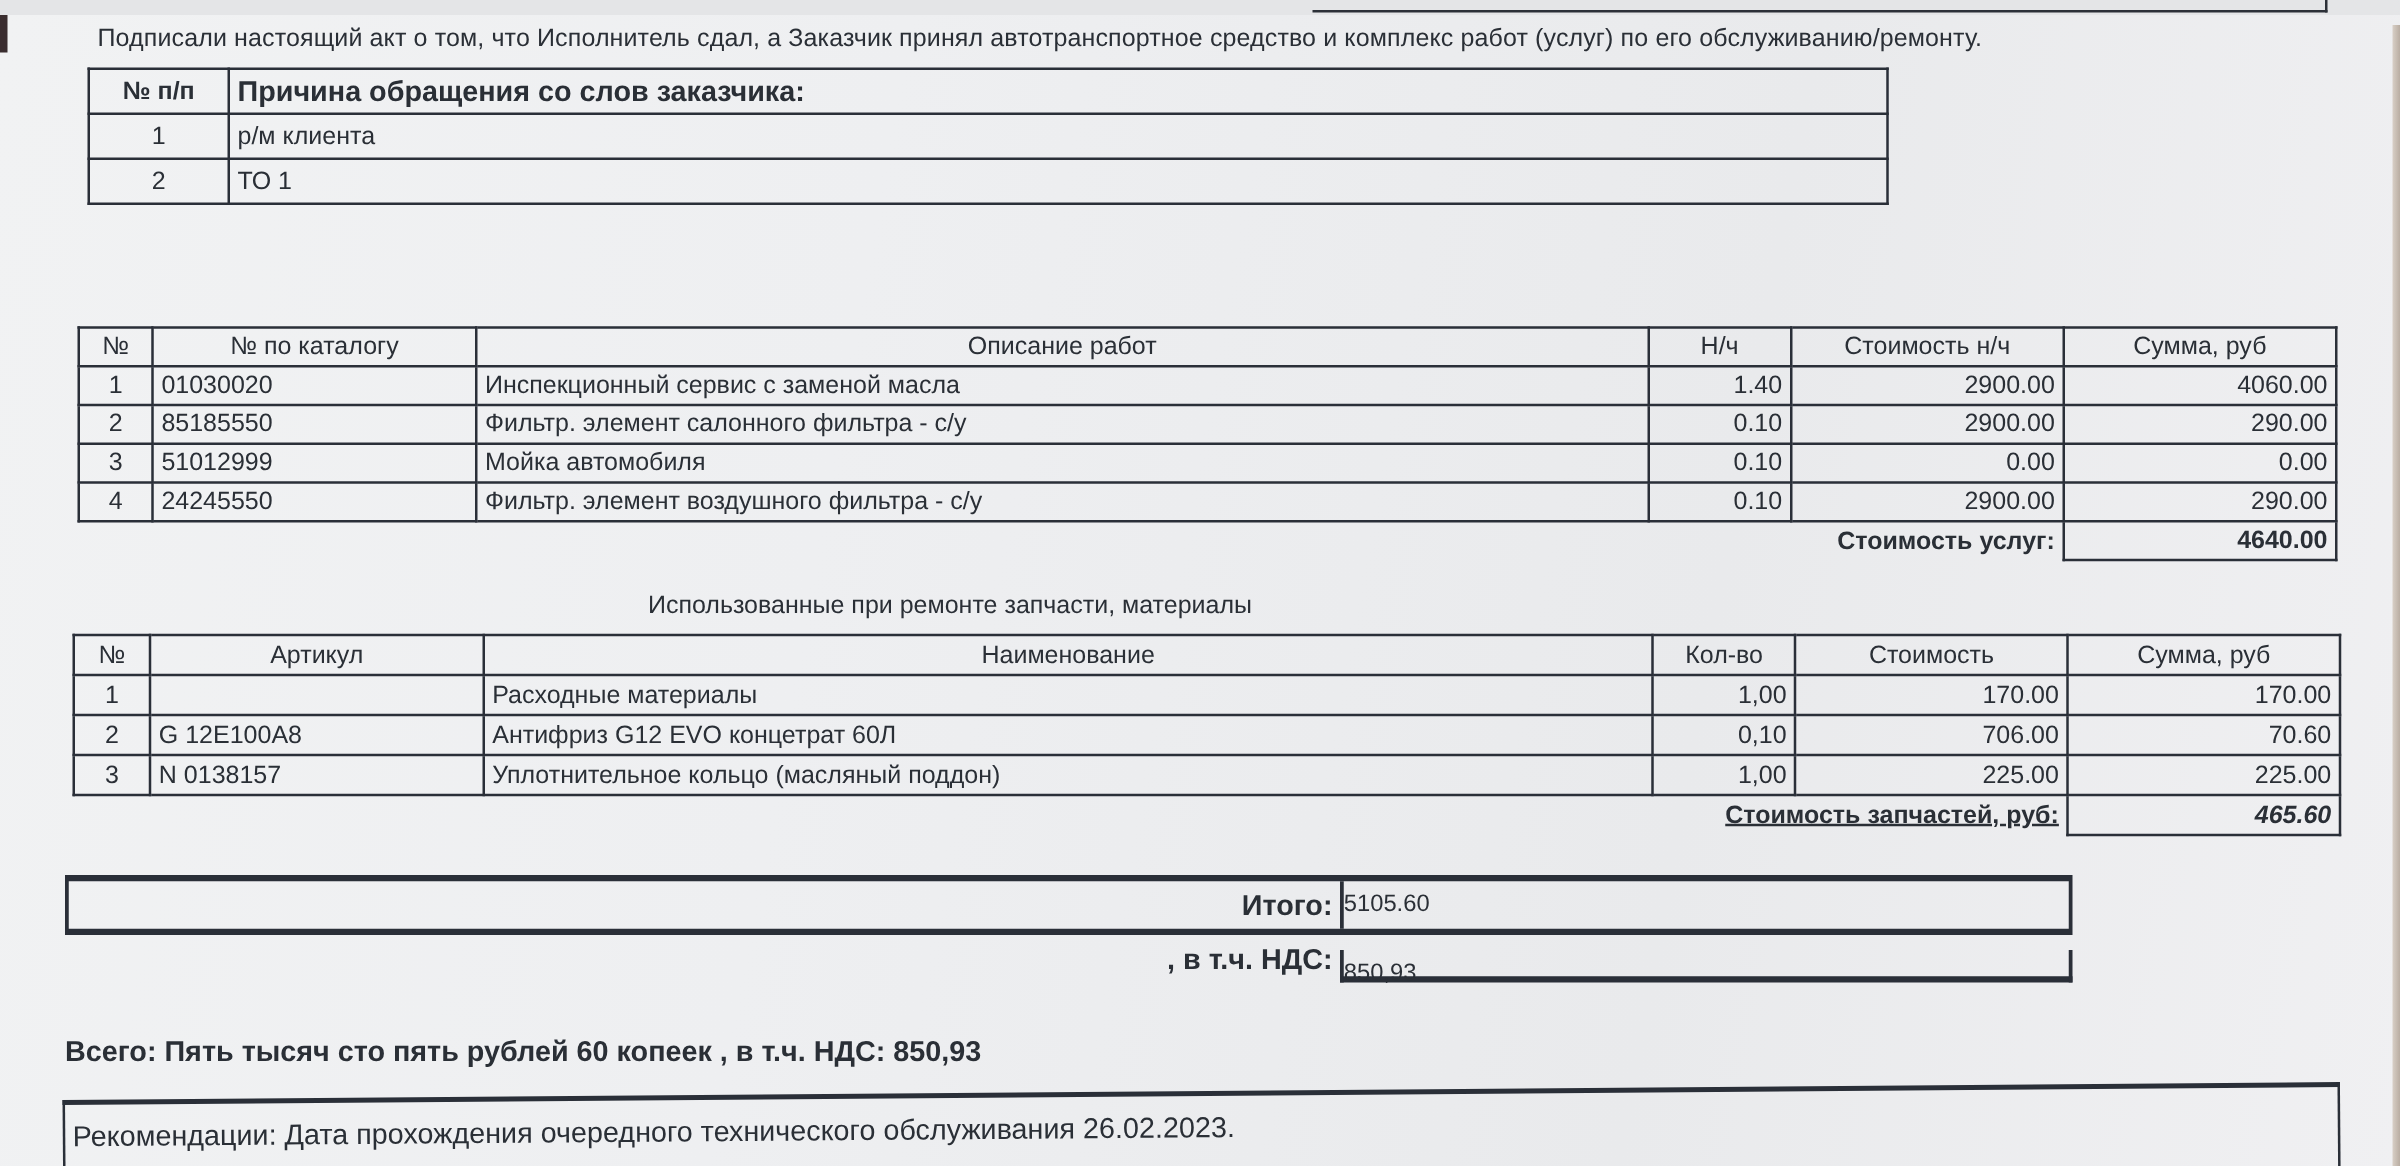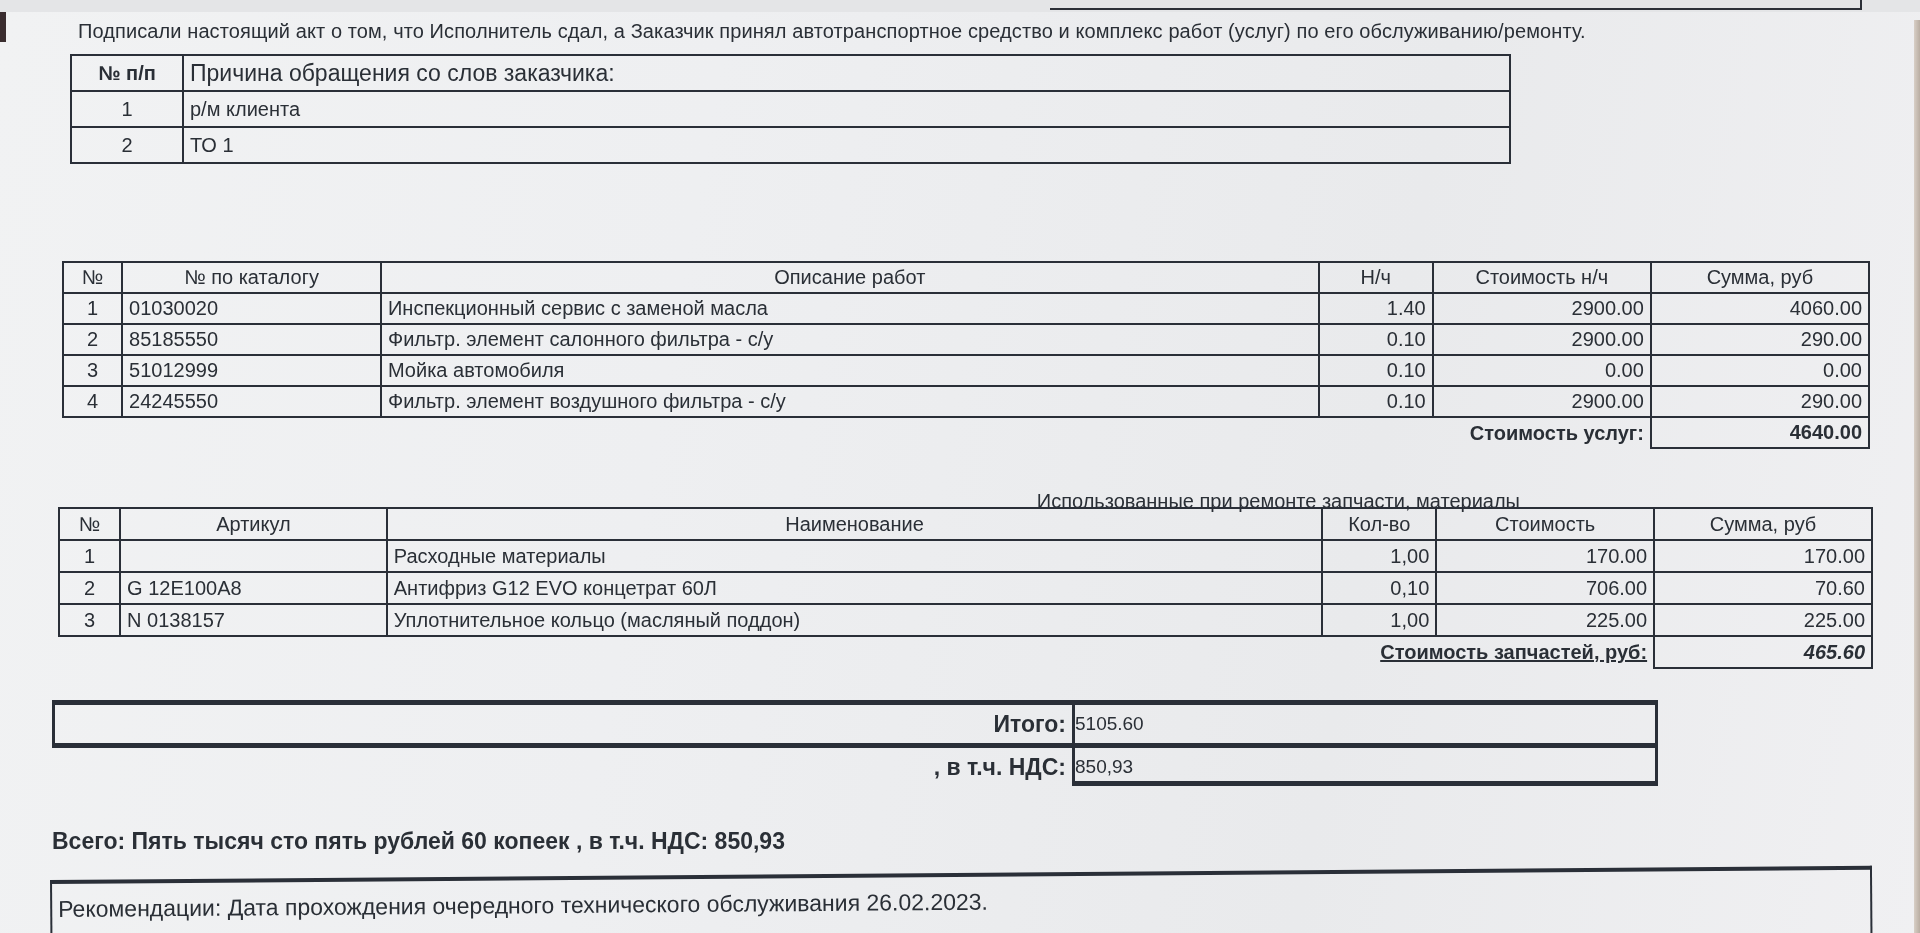--- a/index.html
+++ b/index.html
@@ -57,41 +57,40 @@
   }
   table.grid th { text-align: center; }
   .num { text-align: right; }
   .ctr { text-align: center; }
   .bold { font-weight: bold !important; }
 
   
   #reasons { left: 70px; top: 54px; width: 1441px; }
   #reasons th, #reasons td { height: 34px; }
   #reasons .col1 { width: 98px; }
-  #reasons th.hdr { text-align: left; font-size: 23px; font-weight: normal; border-radius: 15px; }
+  #reasons th.hdr { text-align: left; font-size: 23px; font-weight: bold; border-radius: 15px; }
 
   
   #works { left: 62px; top: 261px; width: 1808px; }
   #works td, #works th { height: 29px; }
   #works .c-no { width: 44px; }
   #works .c-cat { width: 240px; }
   #works .c-desc { width: 906px; }
   #works .c-nh { width: 98px; }
   #works .c-price { width: 200px; }
   #works .c-sum { width: 200px; }
   #works tr.total td.label { text-align: right; font-weight: bold; border: none; }
   #works tr.total td.value { font-weight: bold; text-align: right; border-width: 2px; }
 
   .parts-caption {
     position: absolute;
     left: 0; top: 473px;
     width: 1520px;
-    text-align: right;
+    text-align: center;
     font-size: 20px;
-    margin-top: 17px;
   }
 
   
   #parts { left: 58px; top: 507px; width: 1815px; }
   #parts td, #parts th { height: 30px; }
   #parts .c-no { width: 46px; }
   #parts .c-art { width: 248px; }
   #parts .c-name { width: 905px; }
   #parts .c-qty { width: 98px; }
   #parts .c-price { width: 200px; }
@@ -128,21 +127,21 @@
     border-left: 3px solid #2a2f38;
     border-right: 3px solid #2a2f38;
   }
   .totals .row.first {
     border-top: 5px solid #2a2f38;
     border-bottom: 5px solid #2a2f38;
     border-left: 3px solid #2a2f38;
     border-right: 3px solid #2a2f38;
   }
   .totals .row.first .right { border-right: none; }
-  .totals .row.second .right { border-bottom: 5px solid #2a2f38; }
+  .totals .row.second .right { border-bottom: 5px solid #2a2f38; margin-top: 12px; }
 
   .total-words {
     position: absolute;
     left: 52px; top: 828px;
     font-size: 23px;
     font-weight: bold;
     white-space: nowrap;
   }
 
   .recommend {

